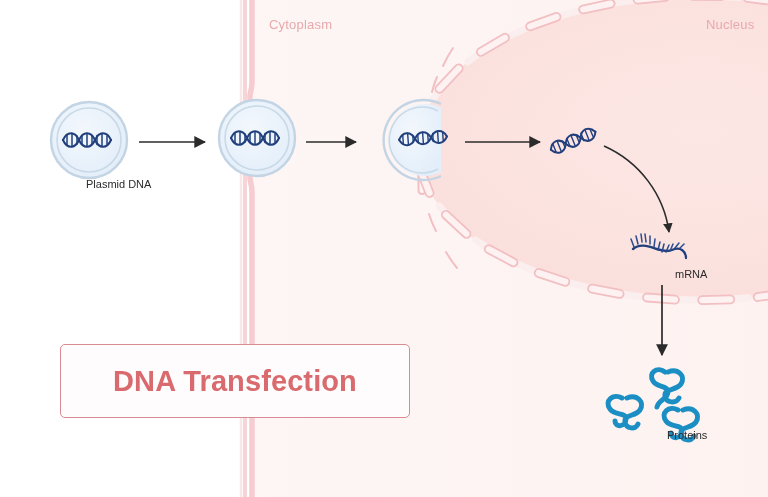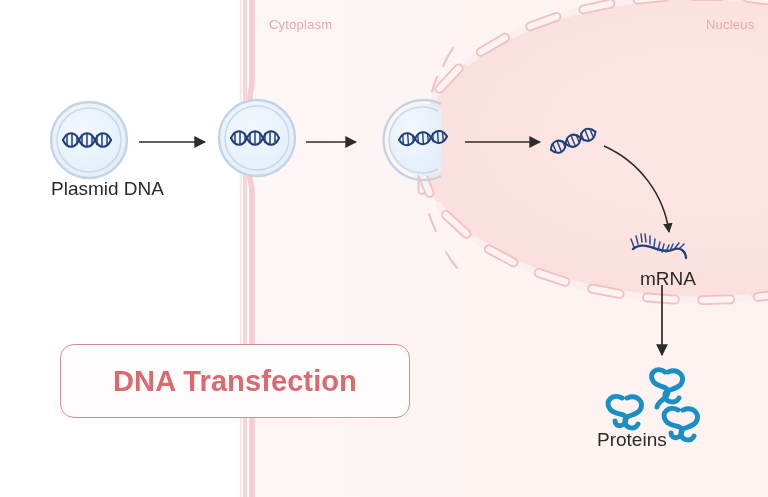--- a/index.html
+++ b/index.html
@@ -25,32 +25,33 @@
     position: absolute;
     white-space: nowrap;
     pointer-events: none;
   }
   .compartment-label {
     font-size: 13px;
     letter-spacing: 0.2px;
     color: #e8a9ad;
   }
   .struct-label {
-    font-size: 19px;
+    font-size: 11px;
     color: #2b2b2b;
+    margin-left: 35px;
   }
   #title-box {
     position: absolute;
     left: 60px;
     top: 344px;
     width: 350px;
     height: 74px;
     box-sizing: border-box;
     border: 1.6px solid #d98b92;
-    border-radius: 14px;
+    border-radius: 5px;
     background: #fefcfc;
     display: flex;
     align-items: center;
     justify-content: center;
   }
   #title-text {
     font-size: 29px;
     font-weight: bold;
     color: #d96a6e;
     letter-spacing: 0.1px;
@@ -286,19 +287,19 @@
   </svg>
 
   <div class="lbl compartment-label" style="left:269px; top:17px;">Cytoplasm</div>
 
   <div class="lbl compartment-label" style="left:694px; top:17px;margin-left:12px;">Nucleus</div>
 
   <div class="lbl struct-label" style="left:51px; top:178px;">Plasmid DNA</div>
 
   <div class="lbl struct-label" style="left:640px; top:268px;">mRNA</div>
 
-  <div class="lbl struct-label" style="left:597px; top:429px;">Proteins</div>
+  <div class="lbl struct-label" style="left:632px; top:429px;">Proteins</div>
 
   <div id="title-box">
     <span id="title-text">DNA Transfection</span>
   </div>
 
 </div>
 
 </body></html>

